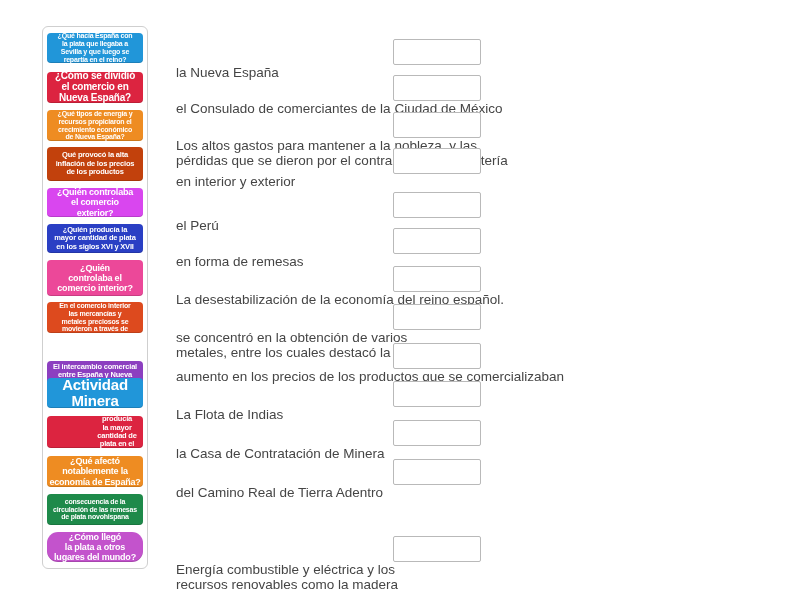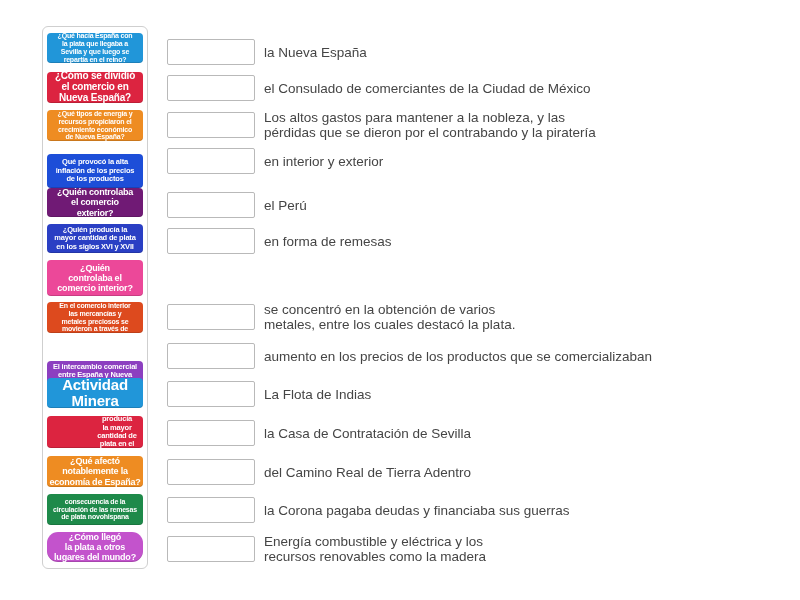--- a/index.html
+++ b/index.html
@@ -51,20 +51,21 @@
   .fs10 span { font-size: 10px; line-height: 1.08; }
   .fs15 span { font-size: 15px; line-height: 1.05; }
 
   
   .row {
     position: absolute;
     left: 167px;
     height: 26px;
     display: flex;
     align-items: center;
+    flex-direction: column;
   }
   .slot {
     width: 88px;
     height: 26px;
     background: #ffffff;
     border: 1px solid #b9b9b9;
     border-radius: 2px;
     flex: 0 0 auto;
   }
   .answer-text {
@@ -93,26 +94,26 @@
       <span>¿Cómo se dividió
 el comercio en
 Nueva España?</span>
     </div>
   <div class="tile fs7" style="top: 110px; height: 31px; background-color: rgb(238, 140, 34);">
       <span>¿Qué tipos de energía y
 recursos propiciaron el
 crecimiento económico
 de Nueva España?</span>
     </div>
-  <div class="tile fs75" style="top: 154px; height: 34px; background-color: #1d4ed8;">
+  <div class="tile fs75" style="top: 147px; height: 34px; background-color: #c2410c;">
       <span>Qué provocó la alta
 inflación de los precios
 de los productos</span>
     </div>
-  <div class="tile fs9" style="top: 188px; height: 29px; background-color: #701a75; justify-content: flex-end;">
+  <div class="tile fs9" style="top: 188px; height: 29px; background-color: #d946ef; justify-content: flex-end;">
       <span>¿Quién controlaba
 el comercio
 exterior?</span>
     </div>
   <div class="tile fs75" style="top: 224px; height: 29px; background-color: rgb(42, 63, 196);">
       <span>¿Quién producía la
 mayor cantidad de plata
 en los siglos XVI y XVII</span>
     </div>
   <div class="tile fs9" style="top: 260px; height: 36px; background-color: #ec4899;">
@@ -174,44 +175,44 @@
       <div class="answer-text">en interior y exterior</div>
     </div>
   <div class="row" style="top:192px">
       <div class="slot"></div>
       <div class="answer-text">el Perú</div>
     </div>
   <div class="row" style="top:228px">
       <div class="slot"></div>
       <div class="answer-text">en forma de remesas</div>
     </div>
+  <div class="row" style="top:266px">
+      <div class="slot"></div>
+      <div class="answer-text">La desestabilización de la economía del reino español.</div>
+    </div>
   <div class="row" style="top:304px">
       <div class="slot"></div>
       <div class="answer-text">se concentró en la obtención de varios
 metales, entre los cuales destacó la plata.</div>
     </div>
   <div class="row" style="top:343px">
       <div class="slot"></div>
       <div class="answer-text">aumento en los precios de los productos que se comercializaban</div>
     </div>
   <div class="row" style="top:381px">
       <div class="slot"></div>
       <div class="answer-text">La Flota de Indias</div>
     </div>
   <div class="row" style="top:420px">
       <div class="slot"></div>
-      <div class="answer-text">la Casa de Contratación de Sevilla</div>
+      <div class="answer-text">la Casa de Contratación de Minera</div>
     </div>
   <div class="row" style="top:459px">
       <div class="slot"></div>
       <div class="answer-text">del Camino Real de Tierra Adentro</div>
-    </div>
-  <div class="row" style="top:497px">
-      <div class="slot"></div>
-      <div class="answer-text">la Corona pagaba deudas y financiaba sus guerras</div>
     </div>
   <div class="row" style="top:536px">
       <div class="slot"></div>
       <div class="answer-text">Energía combustible y eléctrica y los
 recursos renovables como la madera</div>
     </div>
 
 </div>
 
 </body></html>

